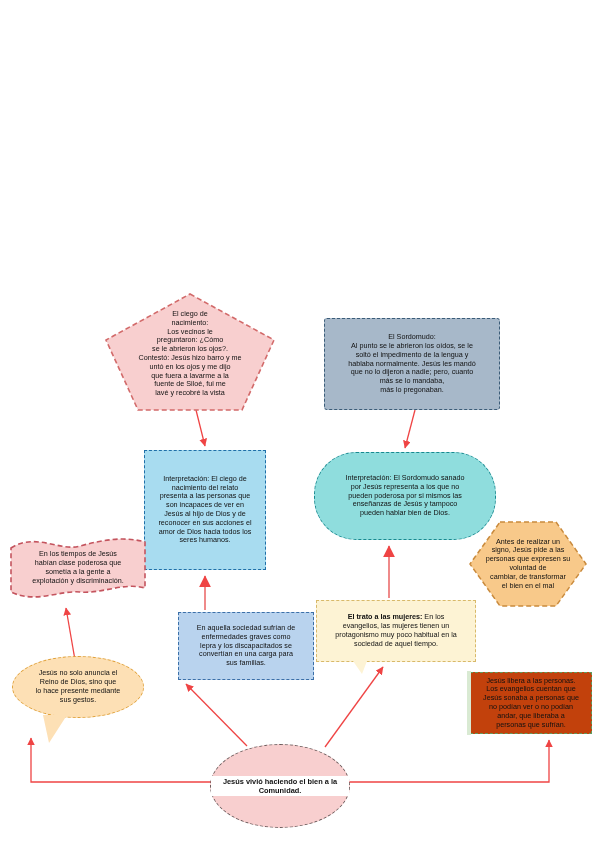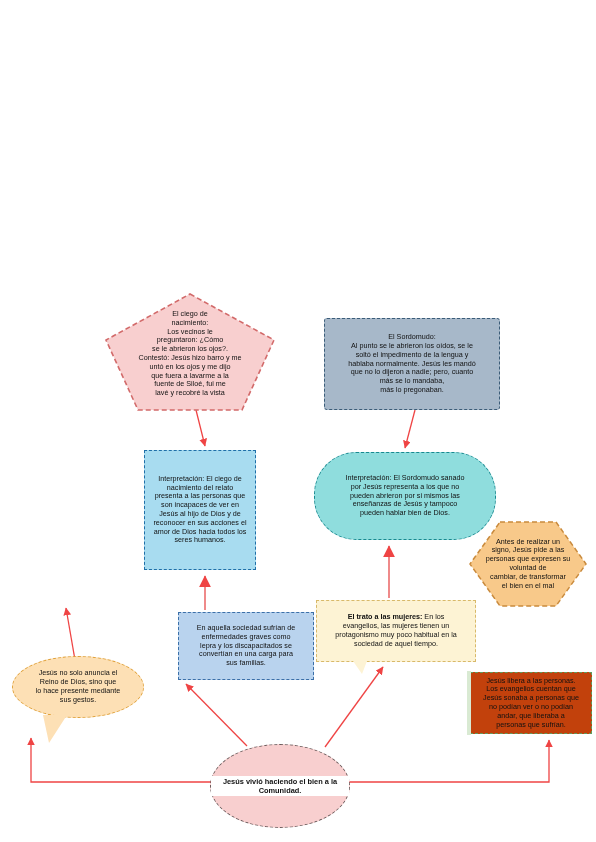--- a/index.html
+++ b/index.html
@@ -47,21 +47,21 @@
   
   #n-sordomudo {
     left: 324px; top: 318px; width: 176px; height: 92px;
     background: #a7b8c9;
     border: 1.4px dashed #3b5c78;
     border-radius: 3px;
     font-size: 7.2px;
   }
   
   #n-interp-ciego {
-    left: 144px; top: 450px; width: 112px; height: 120px;
+    left: 144px; top: 450px; width: 122px; height: 120px;
     background: #a8dcf0;
     border: 1.4px dashed #1f6fa8;
     font-size: 7.2px;
   }
   
   #n-interp-sordo {
     left: 314px; top: 452px; width: 182px; height: 88px;
     background: #8fdddd;
     border: 1.6px dashed #17888f;
     border-radius: 42px;
@@ -226,25 +226,35 @@
 son incapaces de ver en
 Jesús al hijo de Dios y de
 reconocer en sus acciones el
 amor de Dios hacia todos los
 seres humanos.</span>
   </div>
 
   <div class="node" id="n-interp-sordo">
     <span class="txt">Interpretación: El Sordomudo sanado
 por Jesús representa a los que no
-pueden abrieron por si mismos las
+pueden poderosa por si mismos las
 enseñanzas de Jesús y tampoco
 pueden hablar bien de Dios.</span>
   </div>
 
+  <div class="node" id="n-clase">
+    <svg class="shape" viewBox="0 0 140 64" preserveAspectRatio="none" xmlns="http://www.w3.org/2000/svg">
+      <path d="M3,12 C28,-4 52,16 72,10 C94,4 116,0 137,6 L137,52
+               C116,46 94,58 72,56 C52,54 28,68 3,56 Z" fill="#f8cfcf" stroke="#c4545e" stroke-width="1.6" stroke-dasharray="5,3"></path>
+    </svg>
+    <span class="txt">En los tiempos de Jesús
+habían clase poderosa que
+sometía a la gente a
+explotación y discriminación.</span>
+  </div>
 
   <div class="node" id="n-signo">
     <svg class="shape" viewBox="0 0 120 88" preserveAspectRatio="none" xmlns="http://www.w3.org/2000/svg">
       <polygon points="32,2 88,2 118,44 88,86 32,86 2,44" fill="#f8c98a" stroke="#c98a3c" stroke-width="1.5" stroke-dasharray="5,3"></polygon>
     </svg>
     <span class="txt">Antes de realizar un
 signo, Jesús pide a las
 personas que expresen su
 voluntad de
 cambiar, de transformar

